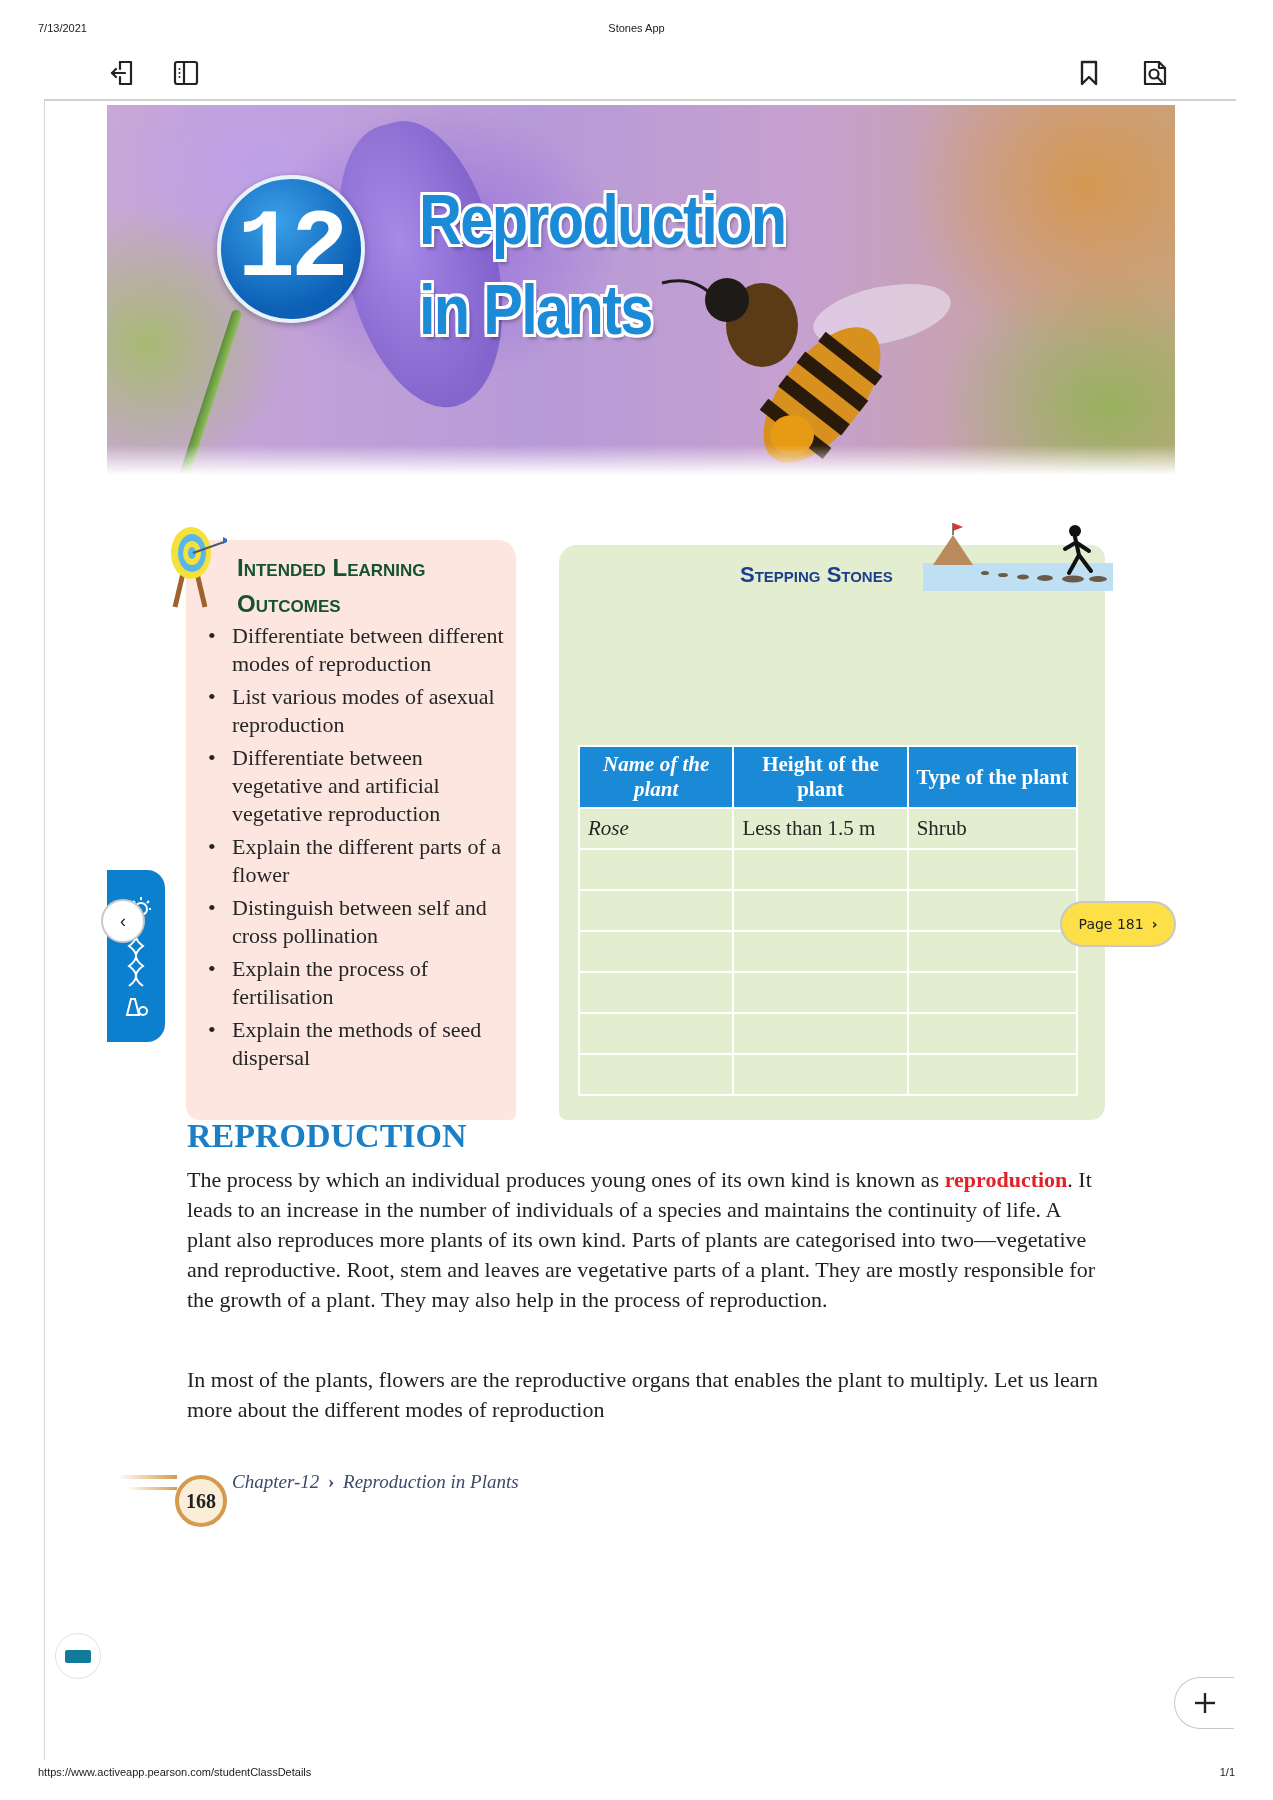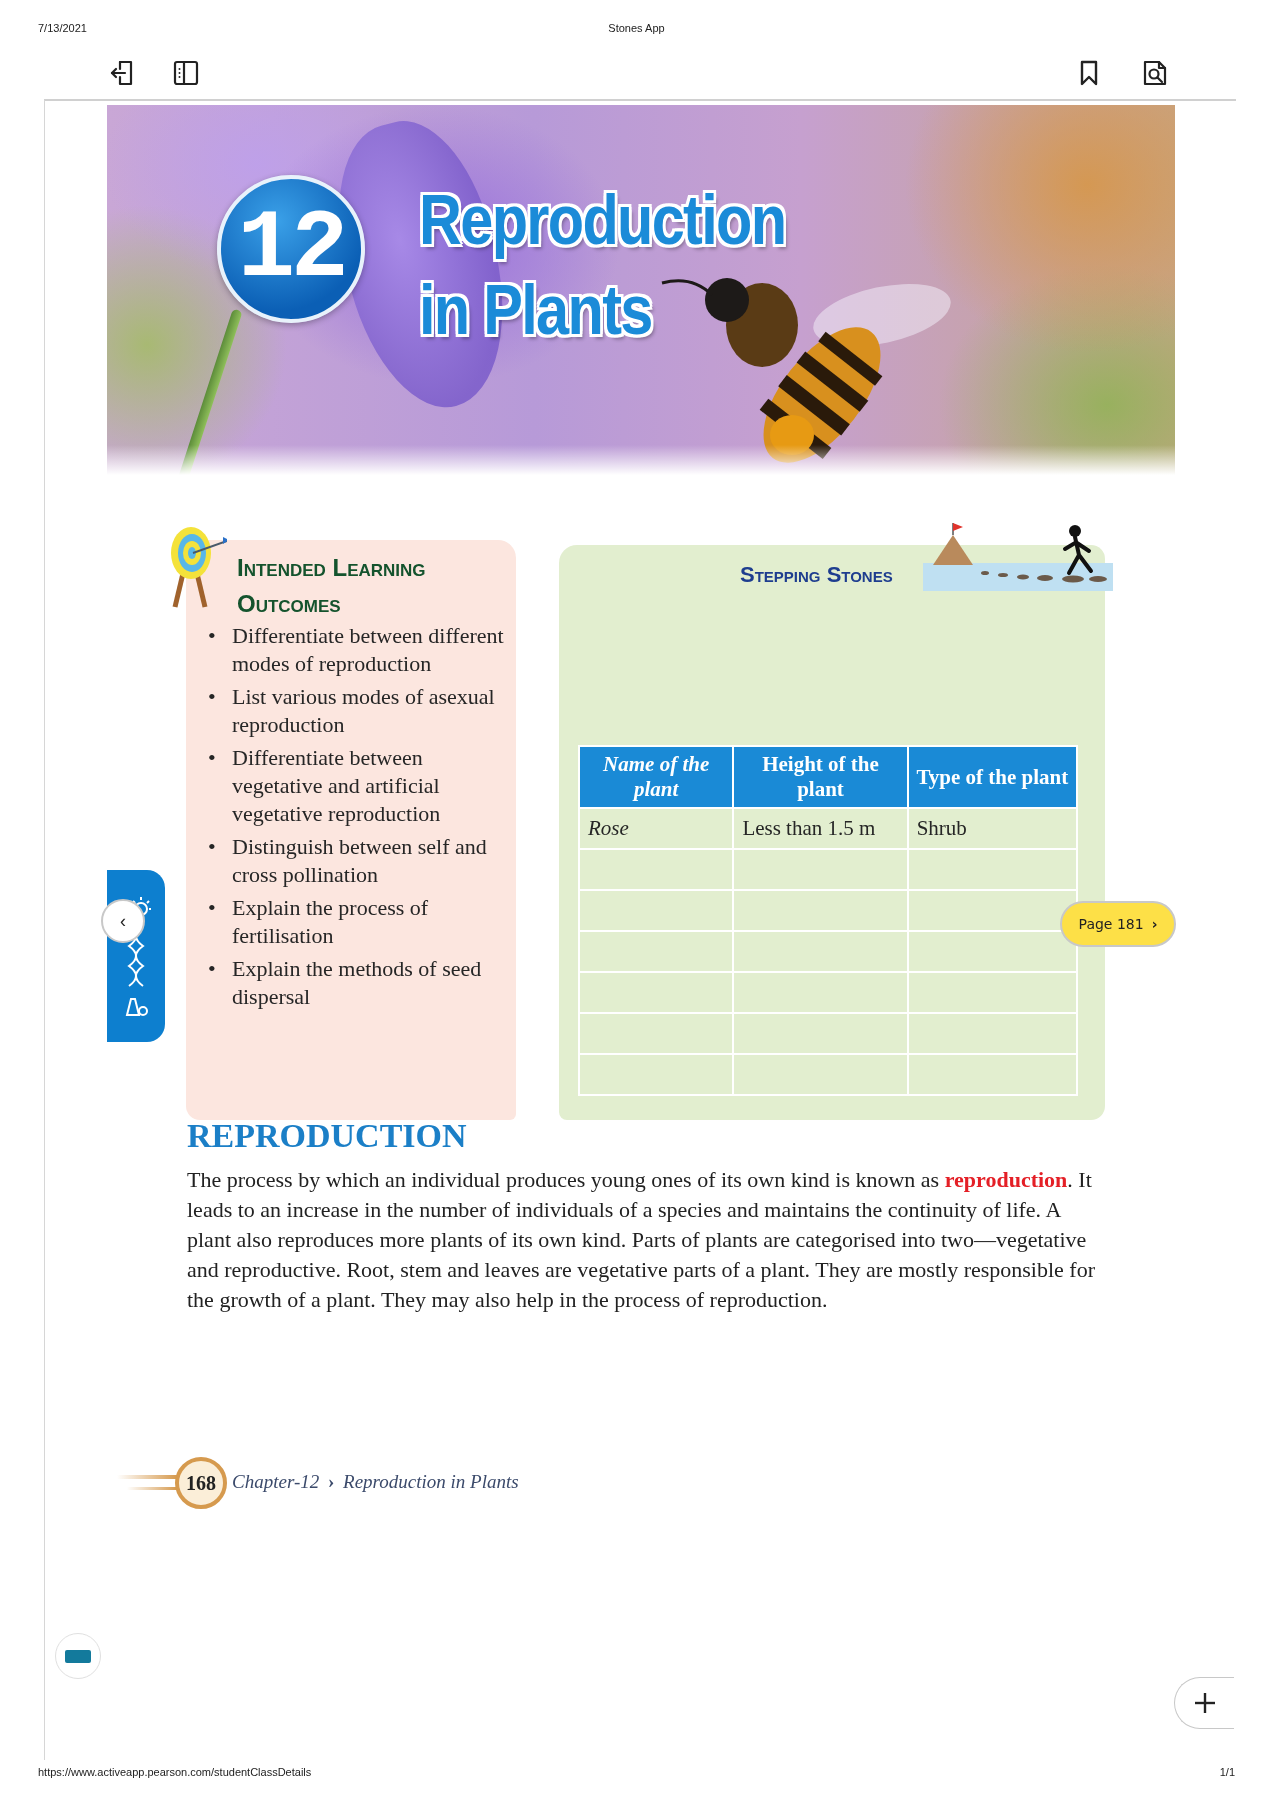--- a/index.html
+++ b/index.html
@@ -55,21 +55,21 @@
   .ss-table th:nth-child(1), .ss-table td:nth-child(1) { width: 155px; font-style: italic; }
   .ss-table th:nth-child(2), .ss-table td:nth-child(2) { width: 175px; }
   .ss-table th:nth-child(3), .ss-table td:nth-child(3) { width: 170px; }
 
   .section-title { position: absolute; left: 80px; top: 1012px; color: #1b7fc7; font-family: "Liberation Serif", serif; font-weight: bold; font-size: 34px; letter-spacing: 0; }
   .body-text { position: absolute; left: 80px; top: 1060px; width: 920px; font-family: "Liberation Serif", serif; font-size: 22px; line-height: 30px; color: #222; }
   .body-text .kw { color: #e41f26; font-weight: bold; }
   .body-text2 { position: absolute; left: 80px; top: 1260px; width: 920px; font-family: "Liberation Serif", serif; font-size: 22px; line-height: 30px; color: #222; }
 
   .footer-badge { position: absolute; left: 60px; top: 1350px; width: 62px; height: 60px; }
-  .footer-badge .ring { position: absolute; left: 8px; top: 2px; width: 52px; height: 52px; border-radius: 50%; border: 4px solid #d69a4e; background: #fbeed8; display: flex; align-items: center; justify-content: center; font-family: "Liberation Serif", serif; font-weight: bold; font-size: 20px; color: #222; }
+  .footer-badge .ring { position: absolute; left: 8px; top: 20px; width: 52px; height: 52px; border-radius: 50%; border: 4px solid #d69a4e; background: #fbeed8; display: flex; align-items: center; justify-content: center; font-family: "Liberation Serif", serif; font-weight: bold; font-size: 20px; color: #222; }
   .footer-badge .streak { position: absolute; left: -50px; top: 20px; width: 60px; height: 4px; background: linear-gradient(90deg, rgba(214,154,78,0), #d69a4e); }
   .footer-badge .streak2 { position: absolute; left: -40px; top: 32px; width: 50px; height: 3px; background: linear-gradient(90deg, rgba(214,154,78,0), #d69a4e); }
   .footer-crumb { position: absolute; left: 125px; top: 1366px; font-family: "Liberation Serif", serif; font-style: italic; font-size: 19px; color: #3b4a6b; }
 
   .side-tab { position: absolute; left: 107px; top: 870px; width: 58px; height: 172px; background: #0d7fcf; border-radius: 0 18px 18px 0; display: flex; align-items: center; justify-content: center; }
   .prev-btn { position: absolute; left: 101px; top: 899px; width: 44px; height: 44px; border-radius: 50%; background: #fff; border: 2px solid #c8c8c8; display: flex; align-items: center; justify-content: center; font-size: 18px; color: #222; cursor: pointer; }
   .next-btn { position: absolute; left: 1060px; top: 901px; width: 116px; height: 46px; border-radius: 23px; background: #fde047; border: 2px solid #c8c8c8; display: flex; align-items: center; justify-content: center; gap: 8px; font-size: 14px; font-family: "DejaVu Sans", sans-serif; color: #222; cursor: pointer; }
 
   .notes-btn { position: absolute; left: 55px; top: 1633px; width: 46px; height: 46px; border-radius: 50%; background: #fff; border: 1px solid #e0e0e0; display: flex; align-items: center; justify-content: center; cursor: pointer; }
   .notes-btn .chip { width: 26px; height: 13px; background: #137a9c; border-radius: 2px; }
@@ -160,20 +160,21 @@
     <path d="M56 12 L62 15 L56 19 Z" fill="#2a70c8"></path>
   </svg>
   <div class="ilo-title">
     <div>Intended Learning</div>
     <div>Outcomes</div>
   </div>
   <ul class="ilo-list">
     <li>Differentiate between different modes of reproduction</li>
     <li>List various modes of asexual reproduction</li>
     <li>Differentiate between vegetative and artificial vegetative reproduction</li>
+    <li>Explain the different parts of a flower</li>
     <li>Distinguish between self and cross pollination</li>
     <li>Explain the process of fertilisation</li>
     <li>Explain the methods of seed dispersal</li>
   </ul>
 
   <div class="ss-box"></div>
   <div class="ss-title">Stepping Stones</div>
   <svg class="ss-illus" viewBox="0 0 190 70">
     <rect x="0" y="40" width="190" height="28" fill="#bfe0f2"></rect>
     <path d="M10 42 L30 12 L50 42 Z" fill="#b98a5c"></path>
@@ -230,20 +231,21 @@
       <tr>
         <td></td>
         <td></td>
         <td></td>
       </tr>
     </tbody>
   </table>
 
   <div class="section-title">REPRODUCTION</div>
   <p class="body-text"><span>The process by which an individual produces young ones of its own kind is known as </span><span class="kw">reproduction</span><span>. It leads to an increase in the number of individuals of a species and maintains the continuity of life. A plant also reproduces more plants of its own kind. Parts of plants are categorised into two—vegetative and reproductive. Root, stem and leaves are vegetative parts of a plant. They are mostly responsible for the growth of a plant. They may also help in the process of reproduction.</span></p>
+  <p class="body-text2">In most of the plants, flowers are the reproductive organs that enables the plant to multiply. Let us learn more about the different modes of reproduction</p>
 
   <div class="footer-badge">
     <div class="streak"></div>
     <div class="streak2"></div>
     <div class="ring">168</div>
   </div>
   <div class="footer-crumb">
     <span>Chapter-12</span>
     <span style="font-style:normal;font-weight:bold;margin:0 4px;">›</span>
     <span>Reproduction in Plants</span>

